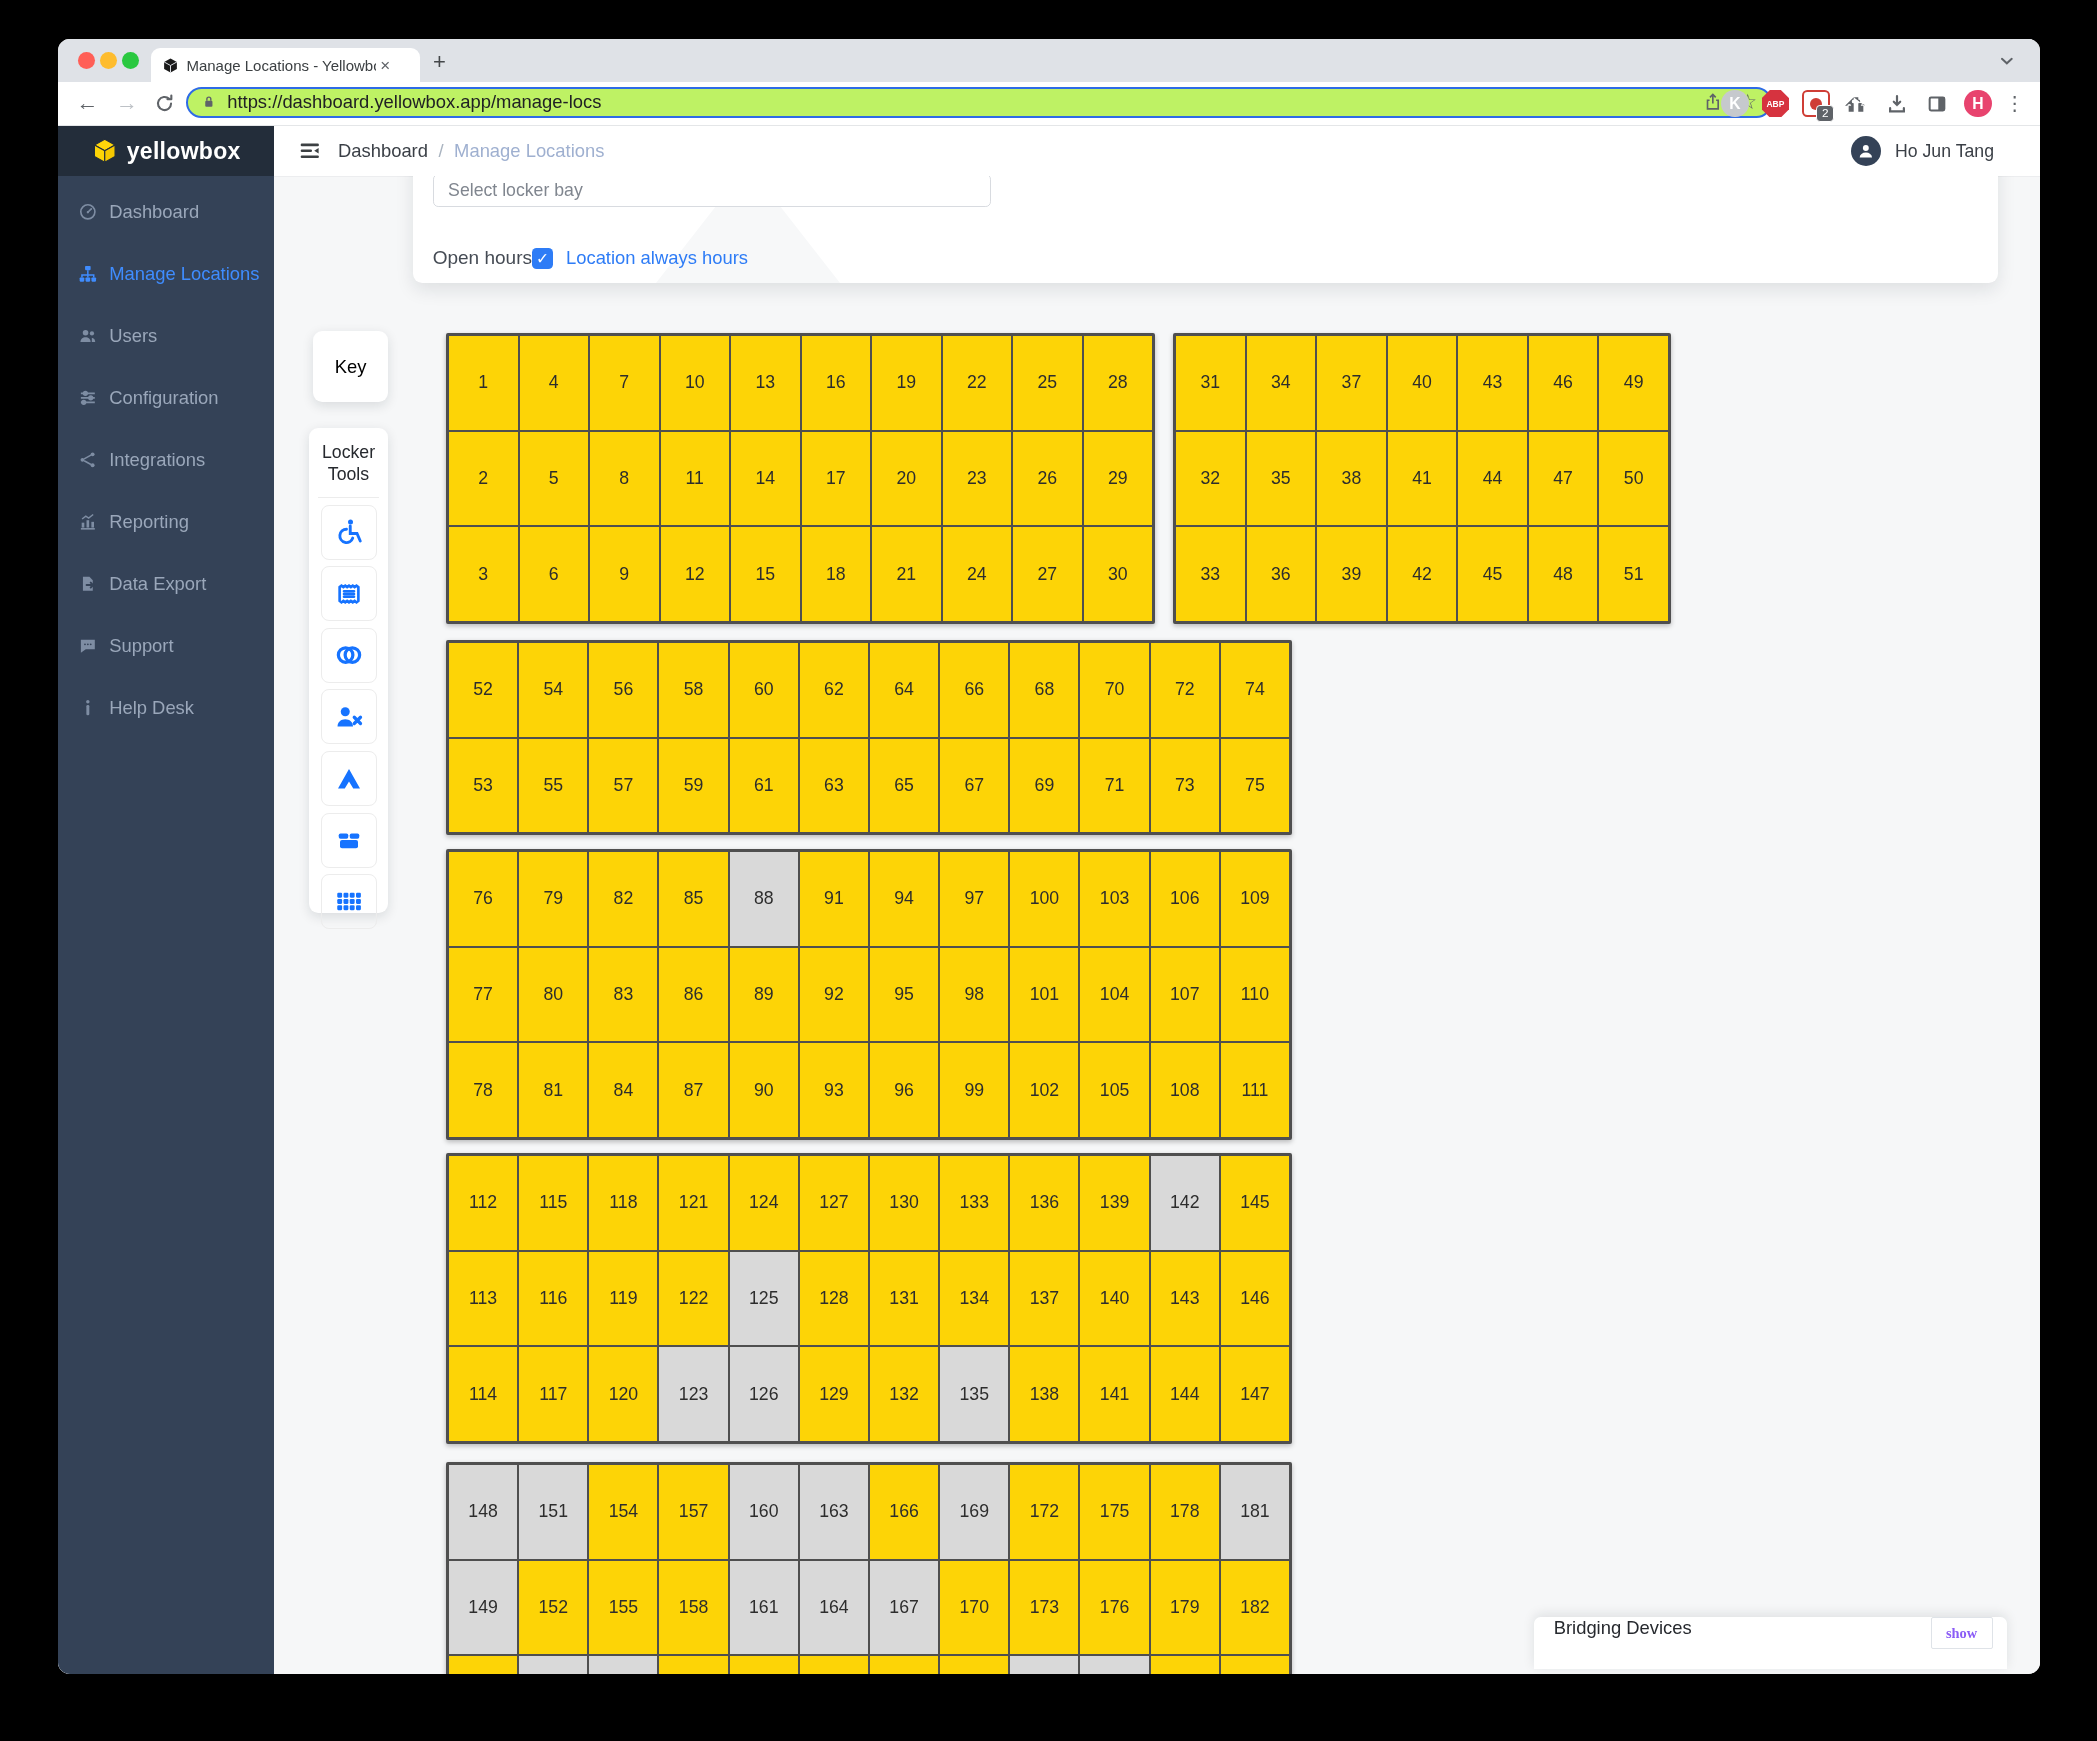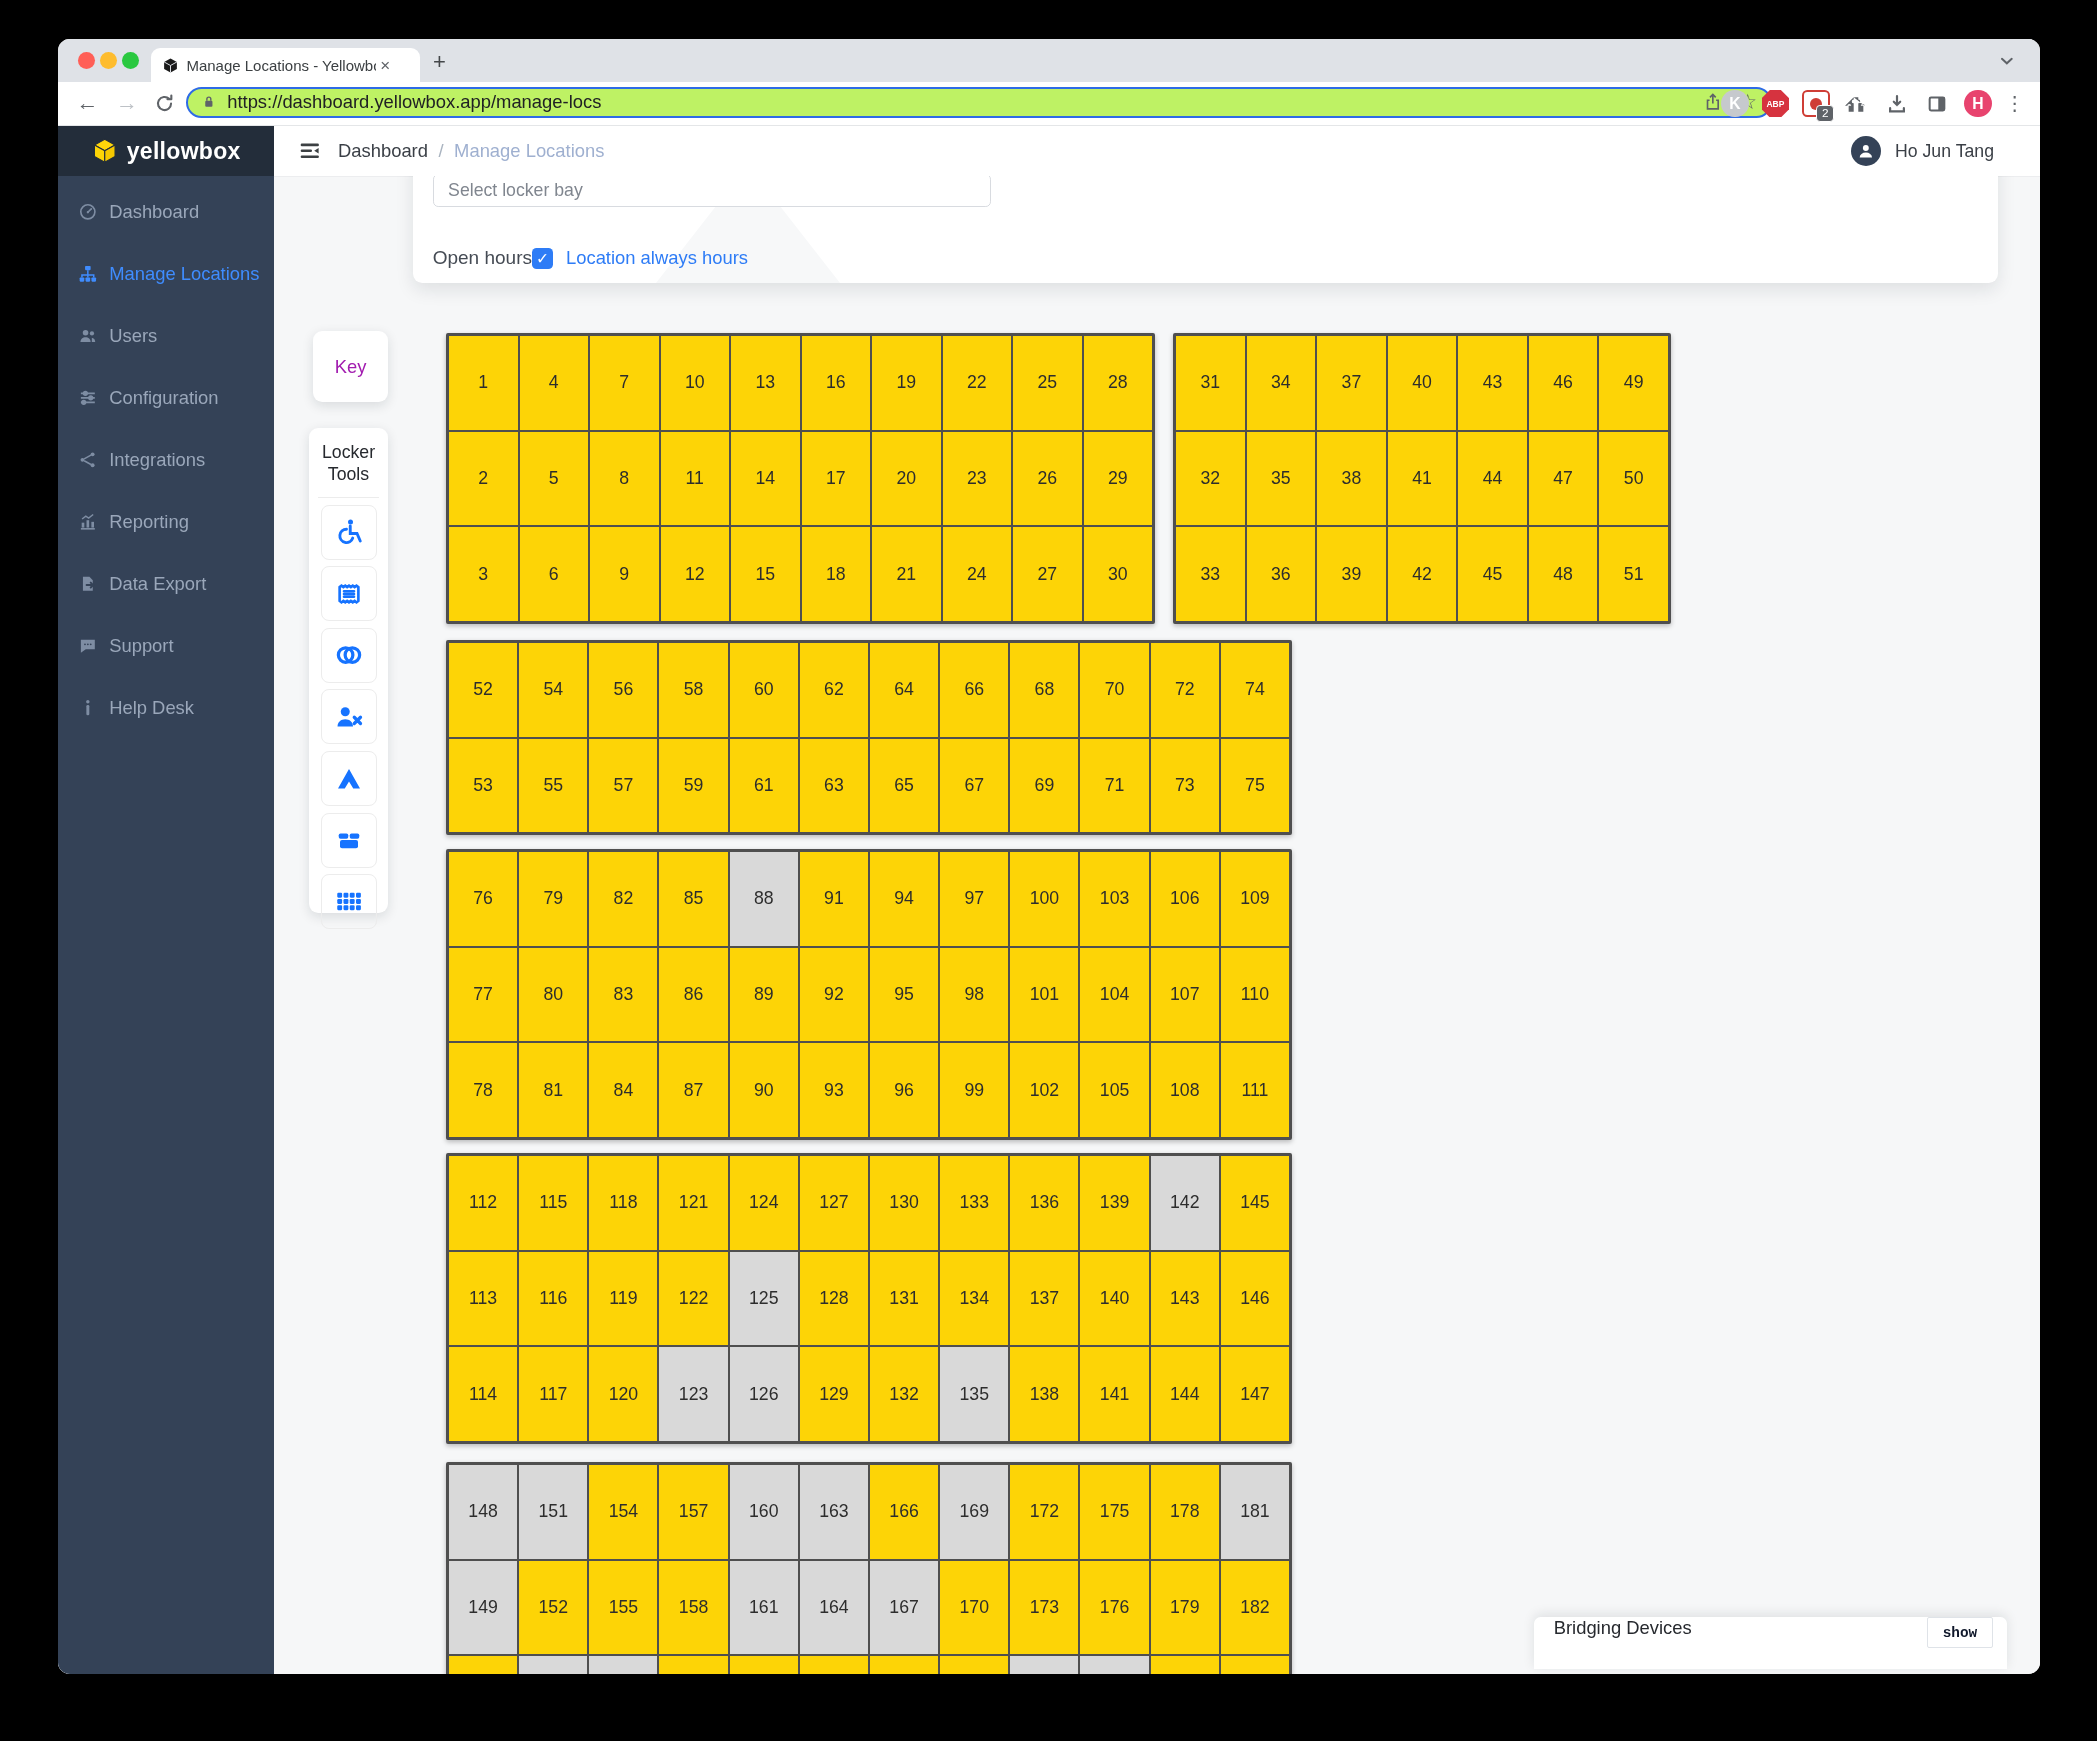--- a/index.html
+++ b/index.html
@@ -88,21 +88,21 @@
   #bay-input::placeholder{color:#80868f;}
   #openhours-row{position:absolute;left:19.7px;top:97px;display:flex;align-items:center;}
   #openhours-label{font-size:19px;font-weight:500;color:#454b54;}
   #always-open{display:flex;align-items:center;gap:13px;cursor:pointer;}
   #always-open .cb{width:21px;height:21px;border-radius:4.6px;background:#2e7cf6;display:flex;align-items:center;justify-content:center;
                    color:#fff;font-size:15.7px;}
   #always-open .cb-label{font-size:18.4px;color:#2e7cf6;}
 
   #key-card{position:absolute;left:39px;top:155px;width:75px;height:71px;background:#fff;border-radius:9.2px;
             box-shadow:0 3.9px 11.8px rgba(20,30,40,.12);display:flex;align-items:center;justify-content:center;
-            font-size:18.4px;font-weight:500;color:#a21caf;cursor:pointer;}
+            font-size:18.4px;font-weight:500;color:#000000;cursor:pointer;}
   #tools-card{position:absolute;left:35px;top:252px;width:79px;height:485px;background:#fff;border-radius:9.2px;
             box-shadow:0 3.9px 11.8px rgba(20,30,40,.12);text-align:center;box-sizing:border-box;}
   #tools-title{font-size:17.7px;color:#26292e;line-height:1.25;padding-top:13px;width:59px;margin:0 auto;}
   #tools-divider{height:0;border-top:1.3px solid #ececec;margin:11.8px 9.2px 6.6px 9.2px;}
   .tool-btn{width:56px;height:55px;margin:6.6px auto 0 auto;border:1.3px solid #ececec;border-radius:7.9px;
             display:flex;align-items:center;justify-content:center;color:#1673ff;cursor:pointer;box-sizing:border-box;}
   .tool-btn svg{width:30px;height:30px;}
 
   
   .lgrid{position:absolute;display:grid;border:2px solid #4f4f4f;background:#4f4f4f;border-radius:2px;
@@ -115,21 +115,21 @@
   #grid-2{left:172px;top:464px;width:842px;height:191px;}
   #grid-3{left:172px;top:673px;width:842px;height:287px;}
   #grid-4{left:172px;top:977px;width:842px;height:287px;}
   #grid-5{left:172px;top:1286px;width:842px;height:287px;}
 
   
   #bridging-card{position:absolute;left:1260px;top:1441px;width:473px;height:52px;background:#fff;border-radius:6.6px 6.6px 0 0;
                  box-shadow:0 -2.6px 11.8px rgba(20,30,40,.10);display:flex;align-items:flex-start;gap:46px;}
   #bridging-title{font-size:18.4px;color:#26292e;margin-left:19.7px;flex:1;}
   #bridging-show{margin-right:14.4px;border:1.3px solid #dfe3e8;border-radius:2px;background:#fff;
-                 font-size:14.4px;font-weight:600;color:#0f172a;padding:6.6px 14.4px;cursor:pointer;font-family:Liberation Mono, monospace;}
+                 font-size:14.4px;font-weight:600;color:#8b5cf6;padding:6.6px 14.4px;cursor:pointer;font-family:Liberation Serif, serif;}
 
   
   #scroll-thumb{position:absolute;right:1.3px;top:190px;width:6.6px;height:236px;background:#8f8f8f;border-radius:3.3px;}
 
   svg{display:block;}
 </style>
 </head>
 <body>
 
 <div id="window">

